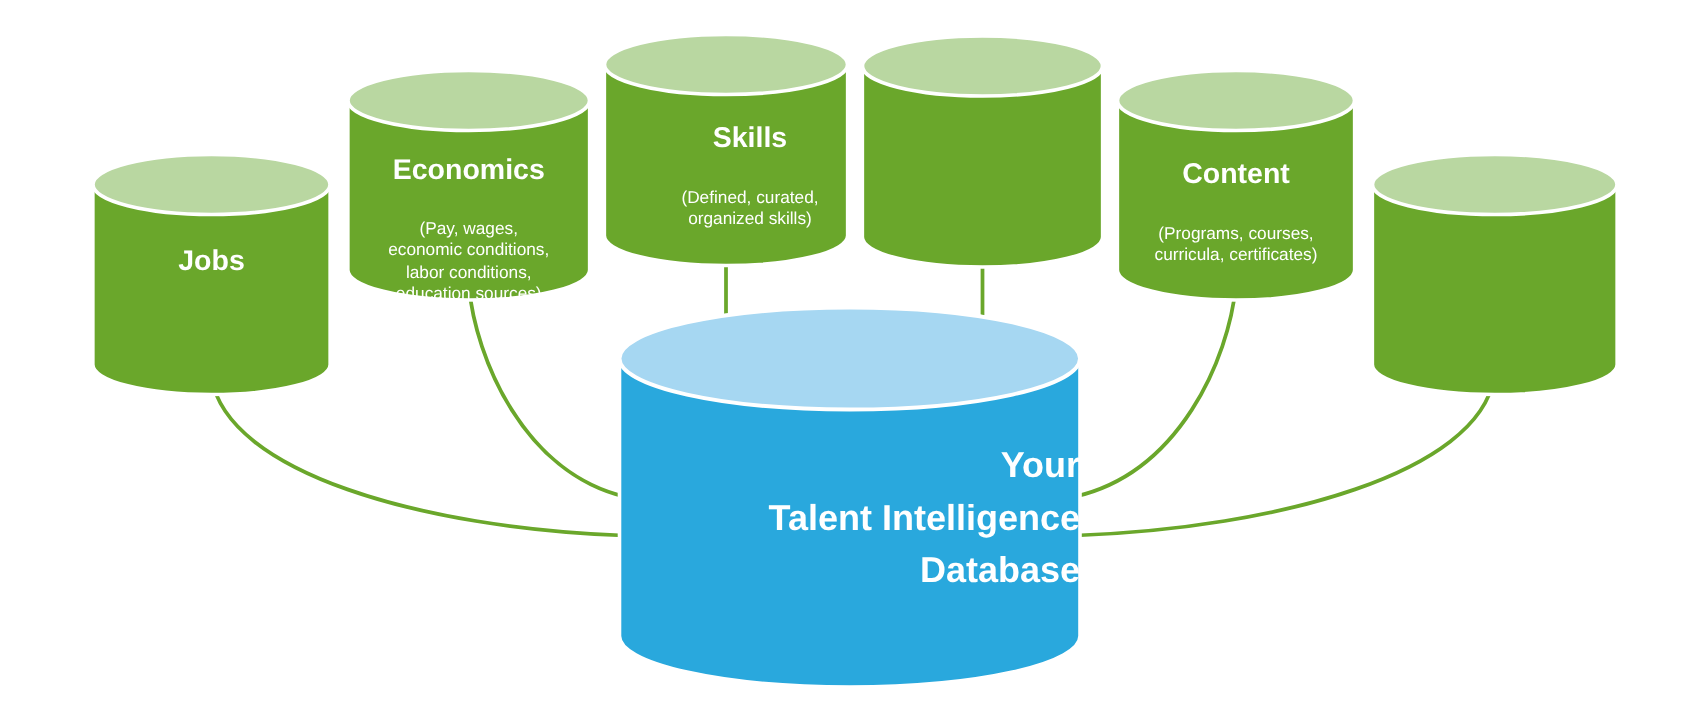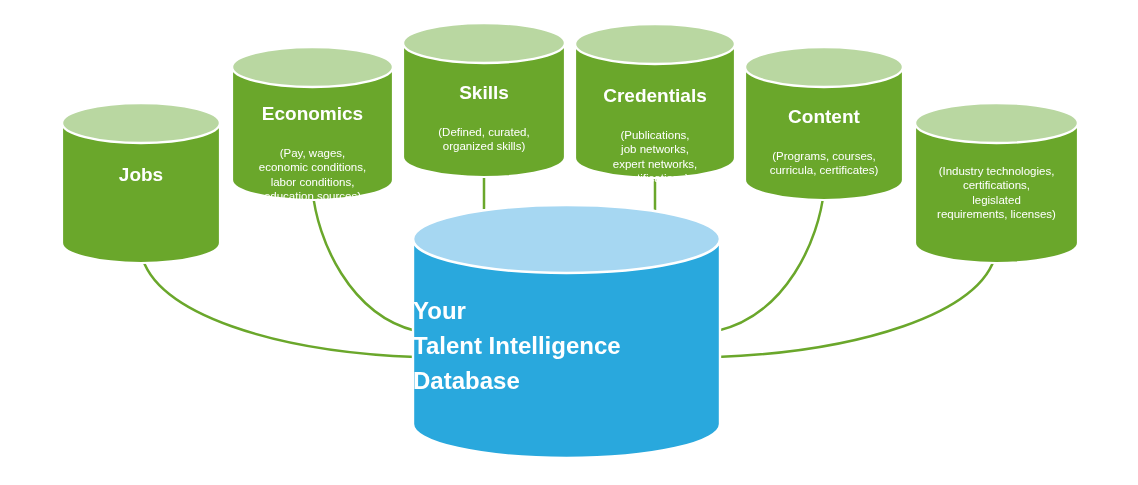--- a/index.html
+++ b/index.html
@@ -42,30 +42,30 @@
     margin-bottom:3px;
   }
   .cyl-label .details{
     display:block;
     font-size:11.5px;
     font-weight:normal;
     line-height:1.25;
   }
   .label-jobs       {left:62px;  top:146px; width:158px;}
   .label-economics  {left:232px; top:85px;  width:161px;}
-  .label-skills     {left:403px; top:64px;  width:162px;}
+  .label-skills     {left:419px; top:64px;  width:162px;}
   .label-credentials{left:575px; top:67px;  width:160px;}
   .label-content    {left:745px; top:88px;  width:158px;}
   .label-industry   {left:915px; top:146px; width:163px;}
 
   .central-label{
     position:absolute;
     left:413px; top:293px; width:307px;
     color:var(--label-text);
-    text-align:left;
+    text-align:right;
     font-size:24px;
     font-weight:bold;
     line-height:35px;
     white-space:pre-line;
   }
 </style>
 </head>
 <body>
 
 <div class="stage">
@@ -126,38 +126,27 @@
 labor conditions,
 education sources)</span>
   </div>
 
   <div class="cyl-label label-skills">
     <span class="title">Skills</span>
     <span class="details">(Defined, curated,
 organized skills)</span>
   </div>
 
-  <div class="cyl-label label-credentials">
-    <span class="title">Credentials</span>
-    <span class="details">(Publications,
-job networks,
-expert networks,
-certifications)</span>
-  </div>
 
   <div class="cyl-label label-content">
     <span class="title">Content</span>
     <span class="details">(Programs, courses,
 curricula, certificates)</span>
   </div>
 
   <div class="cyl-label label-industry">
-    <span class="details">(Industry technologies,
-certifications,
-legislated
-requirements, licenses)</span>
   </div>
 
   <div class="central-label">Your
 Talent Intelligence
 Database</div>
 
 </div>
 
 </body></html>

